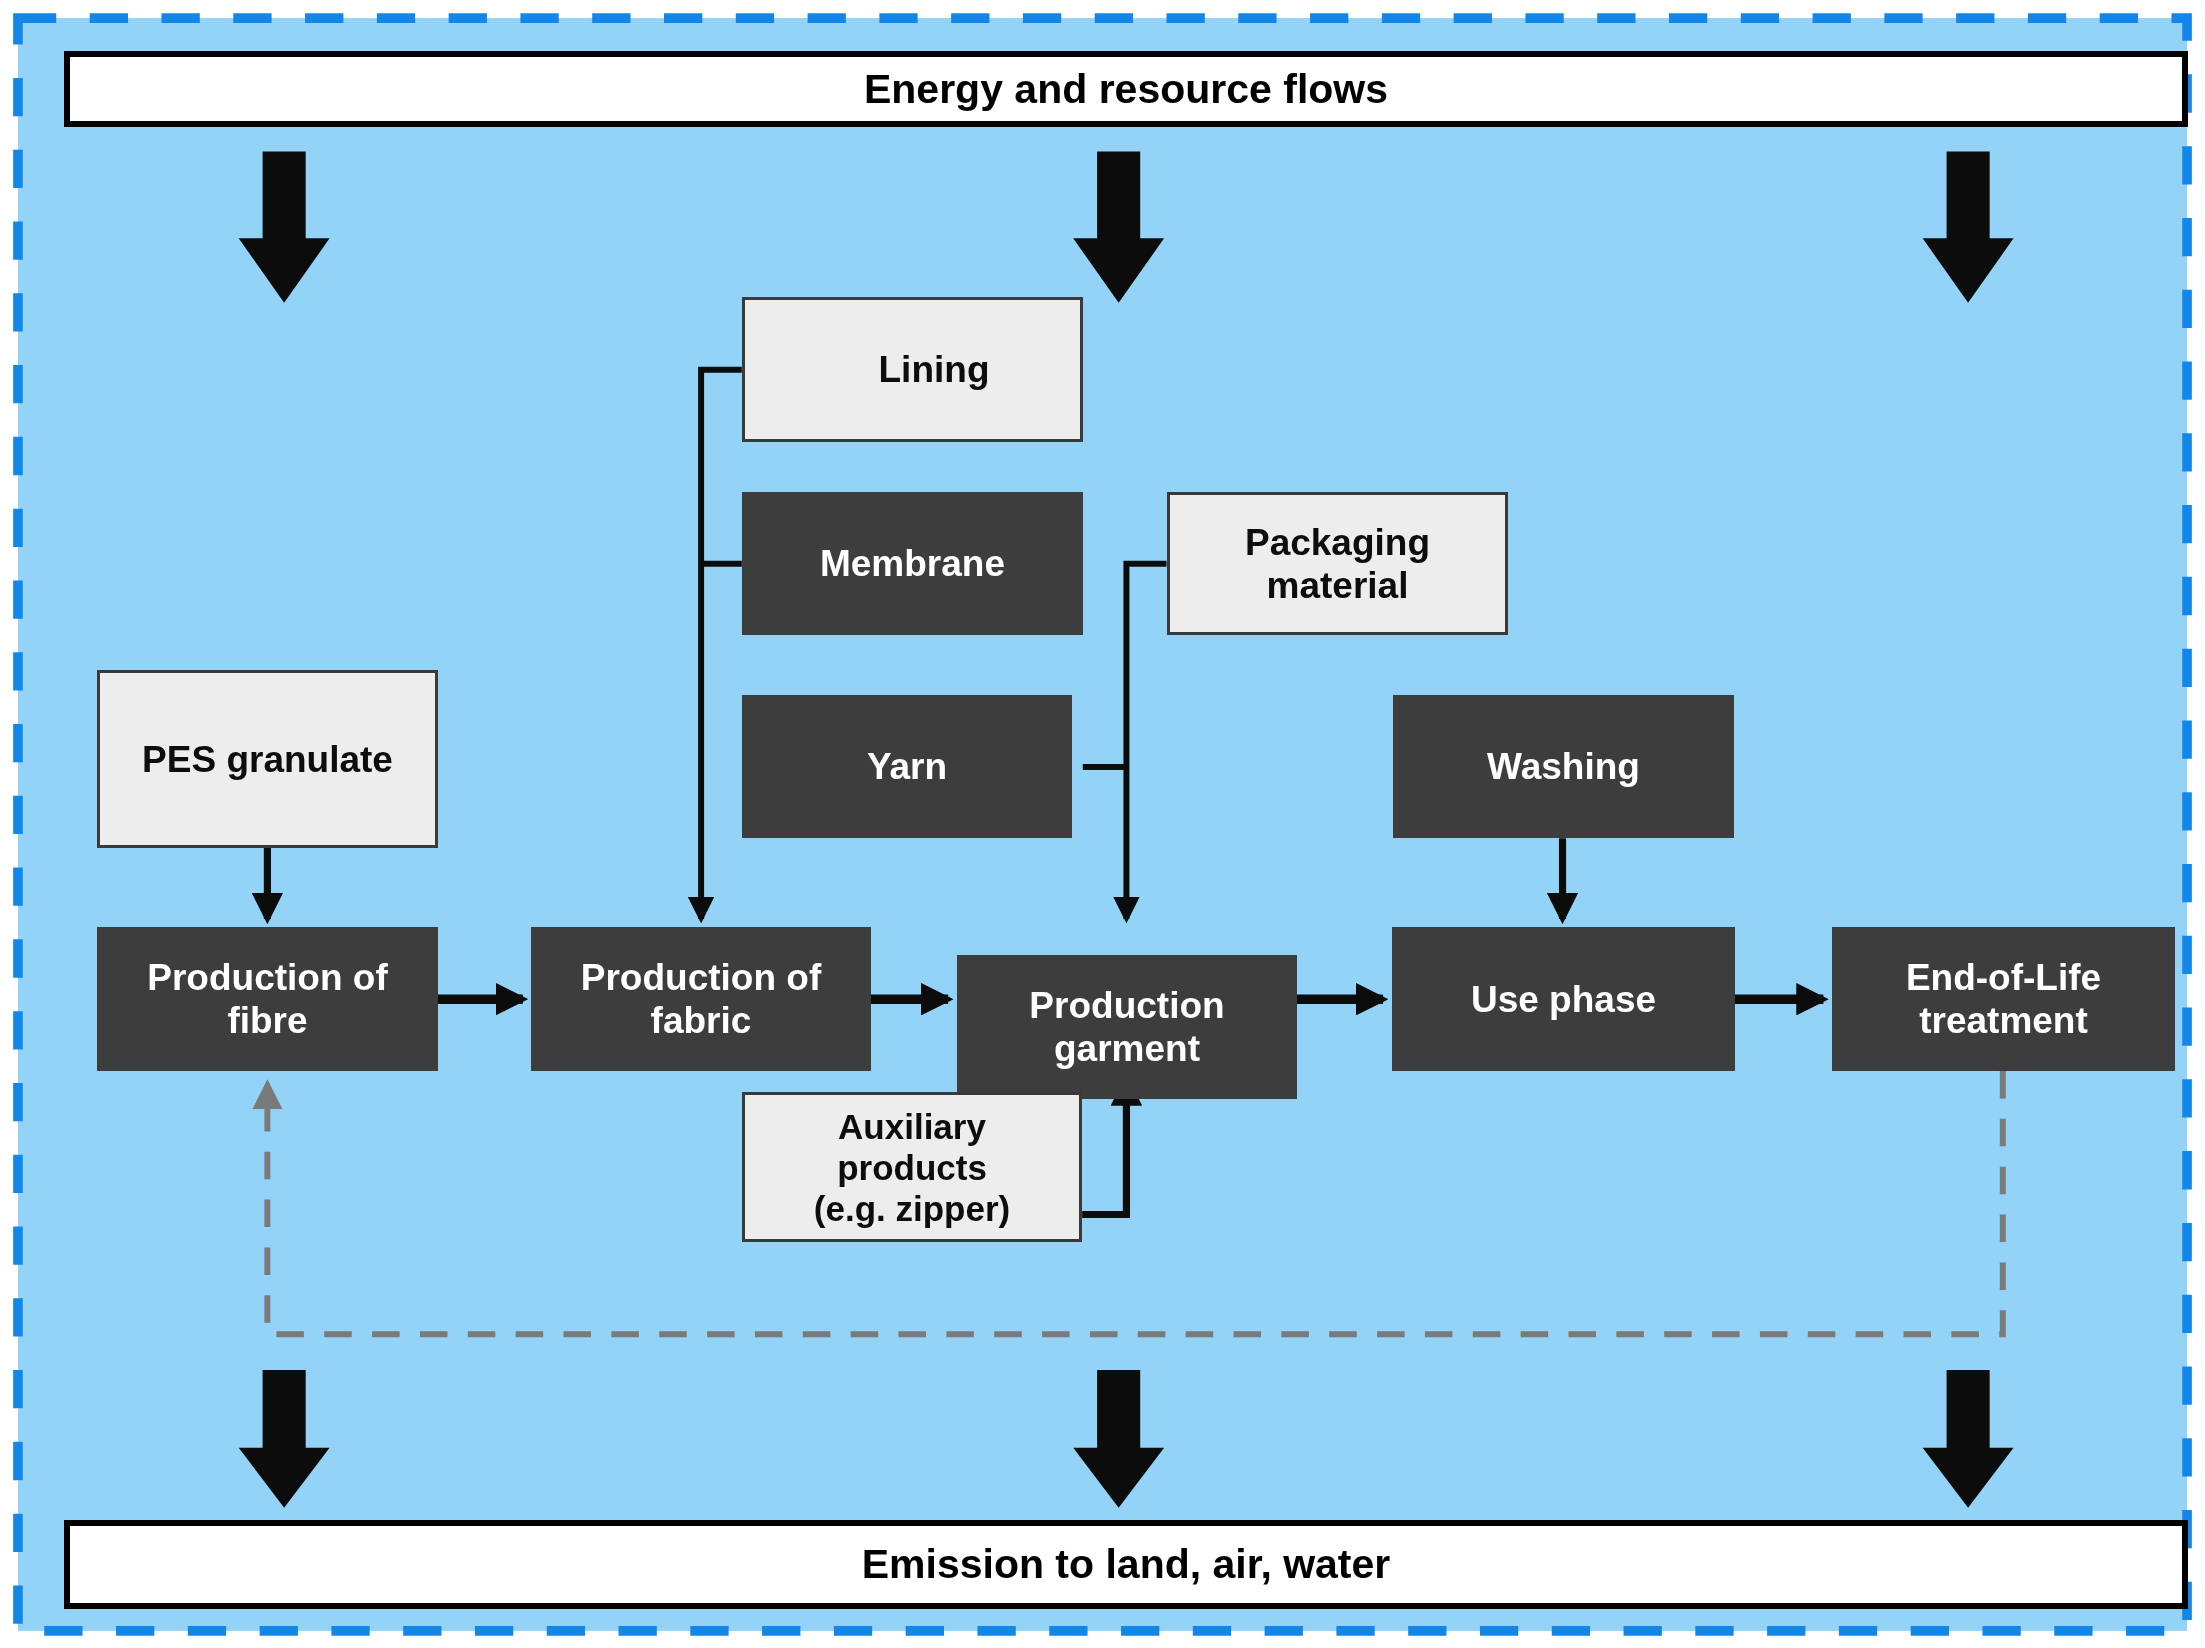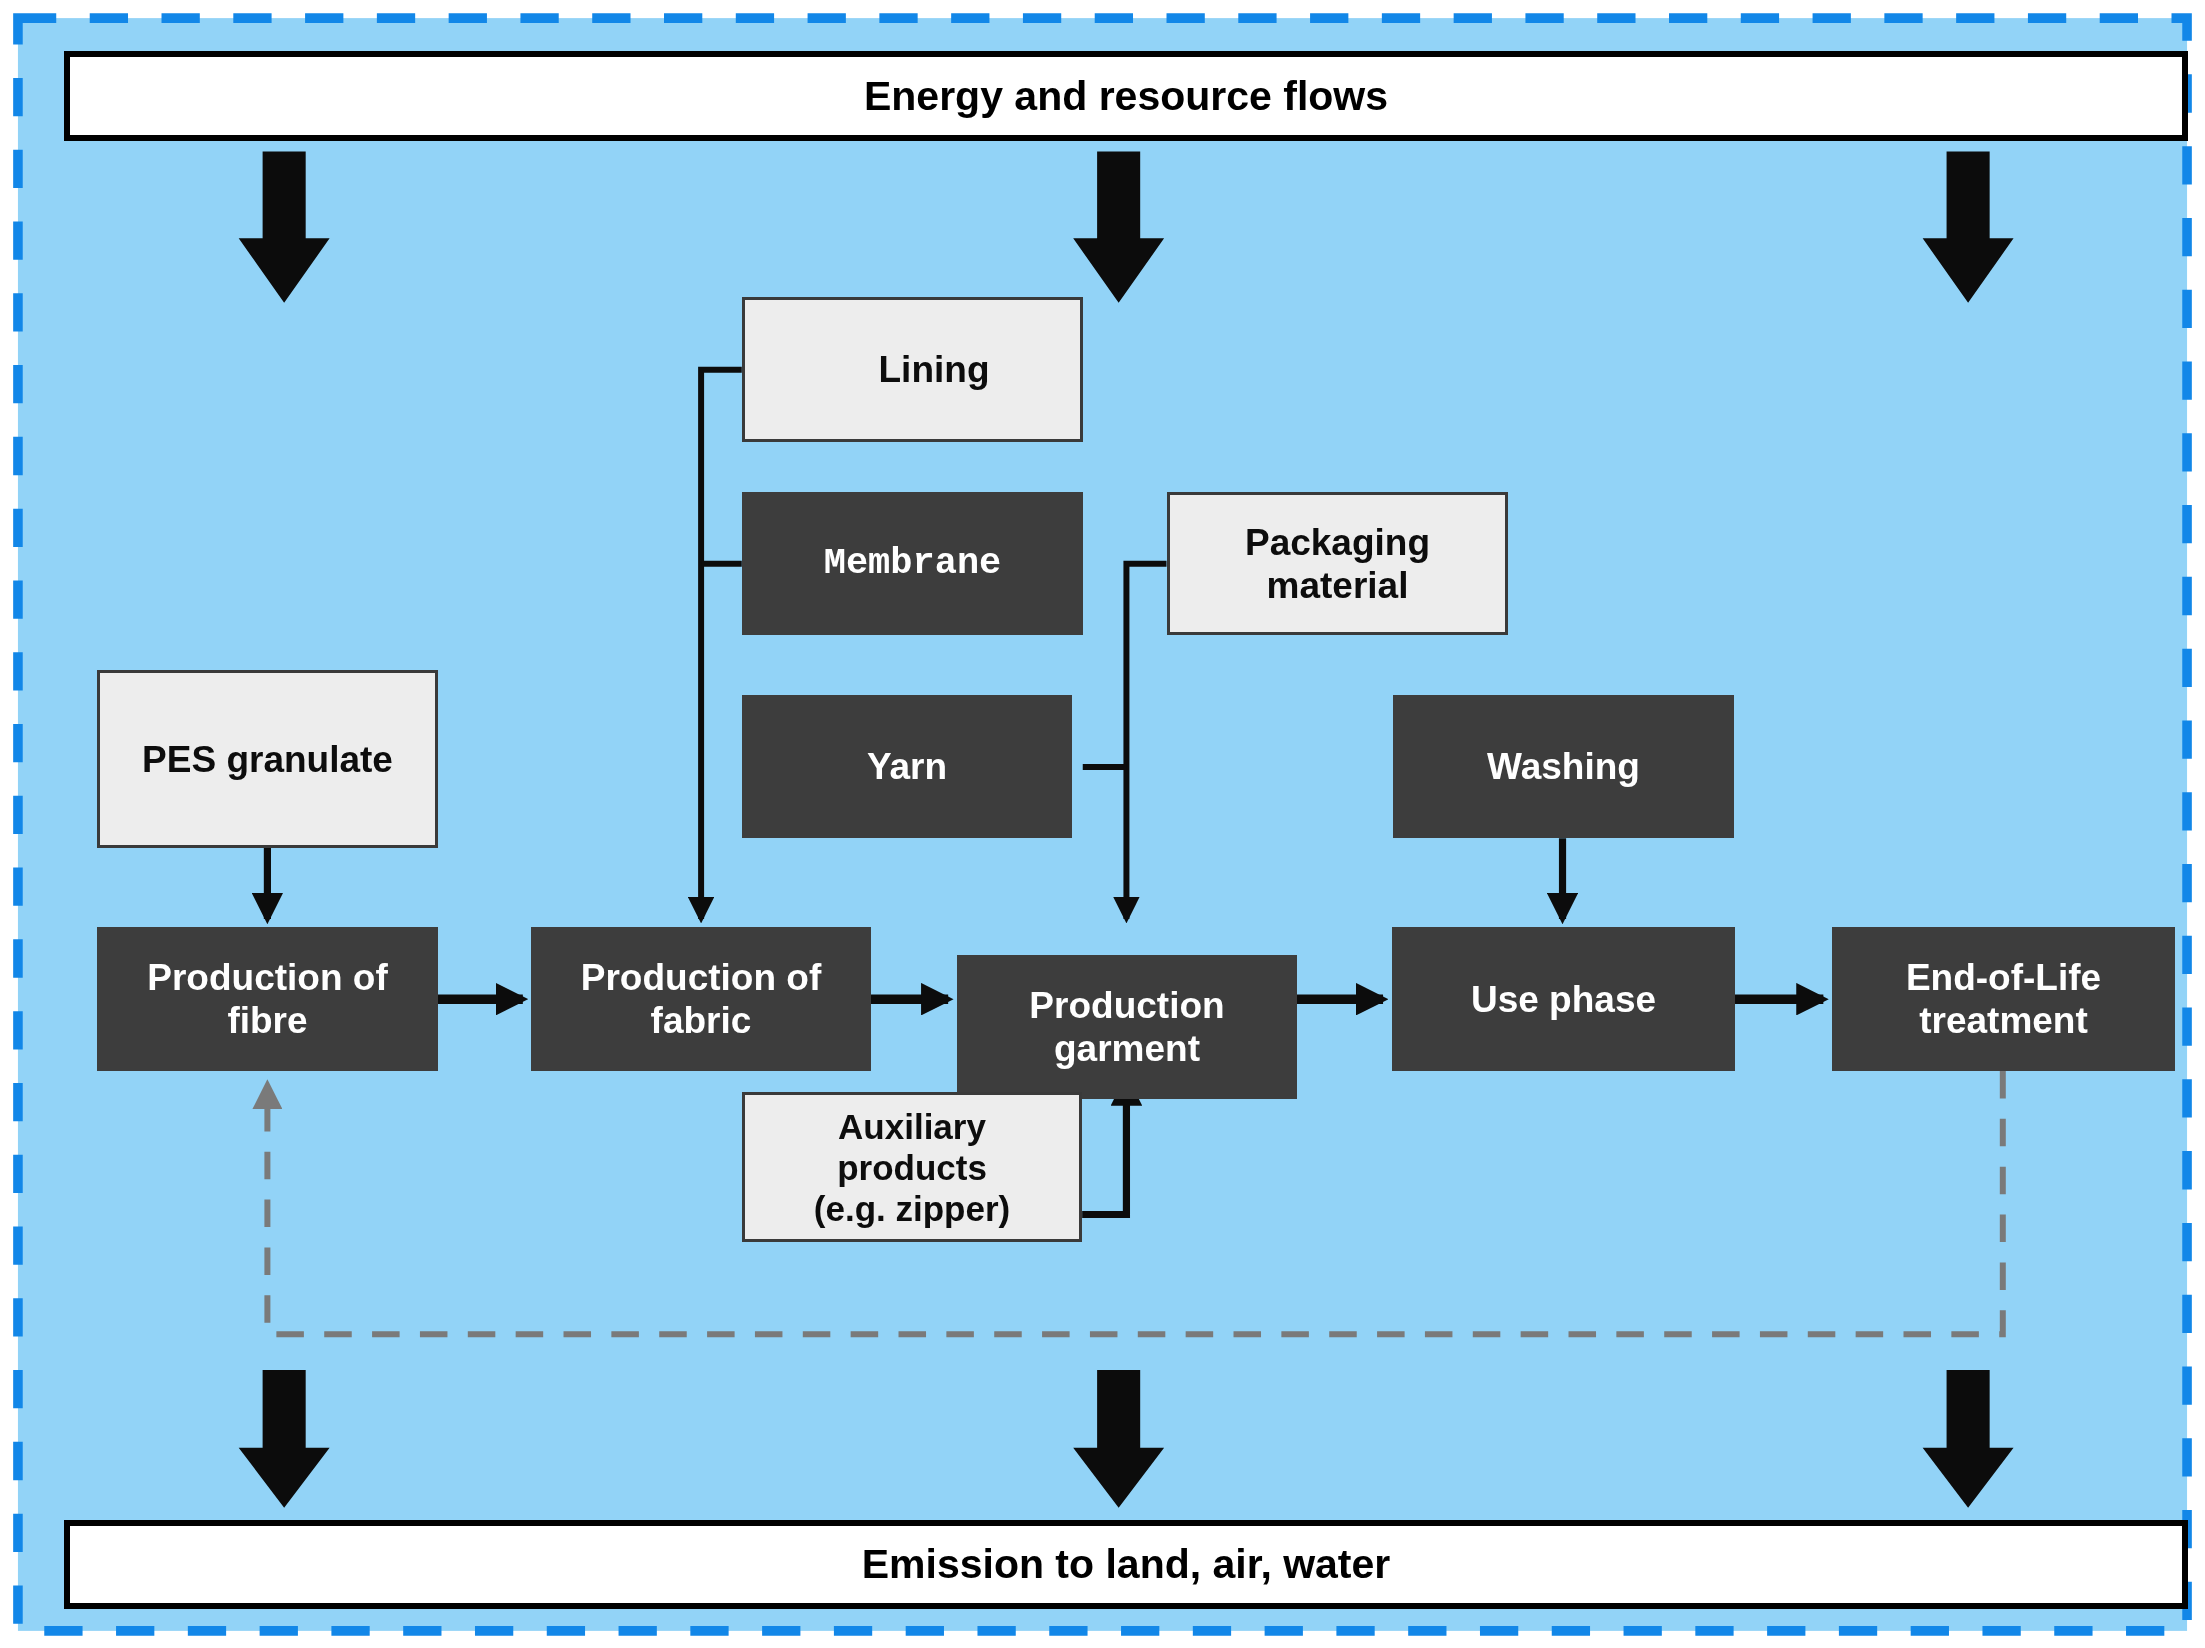--- a/index.html
+++ b/index.html
@@ -22,31 +22,31 @@
   .fillGray{fill:var(--recycle_gray);}
   .banner{position:absolute;background:var(--banner_bg);border:6px solid var(--banner_border);
           box-sizing:border-box;display:flex;align-items:center;justify-content:center;
           font-weight:bold;font-size:41px;color:#000;}
   .node{position:absolute;box-sizing:border-box;display:flex;align-items:center;justify-content:center;
         text-align:center;font-weight:bold;font-size:37px;line-height:43px;white-space:pre-line;}
   .node.dark{background:var(--dark_box);color:#ffffff;}
   .node.light{background:var(--light_box);color:#0d0d0d;border:3.6px solid var(--light_box_border);}
   #node-pes{left:97px;top:670px;width:341px;height:178px;}
   #node-lining{left:742px;top:297px;width:341px;height:145px;padding-left:43px;}
-  #node-membrane{left:742px;top:492px;width:341px;height:143px;font-family:Liberation Mono, monospace;}
+  #node-membrane{left:742px;top:492px;width:341px;height:143px;}
   #node-yarn{left:742px;top:695px;width:330px;height:143px;}
   #node-packaging{left:1167px;top:492px;width:341px;height:143px;}
   #node-washing{left:1393px;top:695px;width:341px;height:143px;}
   #node-fibre{left:97px;top:927px;width:341px;height:144px;}
   #node-fabric{left:531px;top:927px;width:340px;height:144px;}
   #node-garment{left:957px;top:927px;width:340px;height:144px;margin-top:28px;}
   #node-use{left:1392px;top:927px;width:343px;height:144px;}
   #node-eol{left:1832px;top:927px;width:343px;height:144px;}
   #node-aux{left:742px;top:1092px;width:340px;height:150px;font-size:35px;line-height:41px;}
-  #banner-top{left:64px;top:51px;width:2124px;height:90px;}
+  #banner-top{left:64px;top:51px;width:2124px;height:76px;}
   #banner-bottom{left:64px;top:1520px;width:2124px;height:89px;}
 </style>
 </head>
 <body>
 
 <svg id="wires" width="2205" height="1649" viewBox="0 0 3686 2756">
   <defs>
     <marker id="mB" viewBox="0 0 6 6" refX="5" refY="3" markerWidth="4.4" markerHeight="4.4" orient="auto-start-reverse">
       <path d="M0,0 L6,3 L0,6 Z" class="fillBlack"></path>
     </marker>

